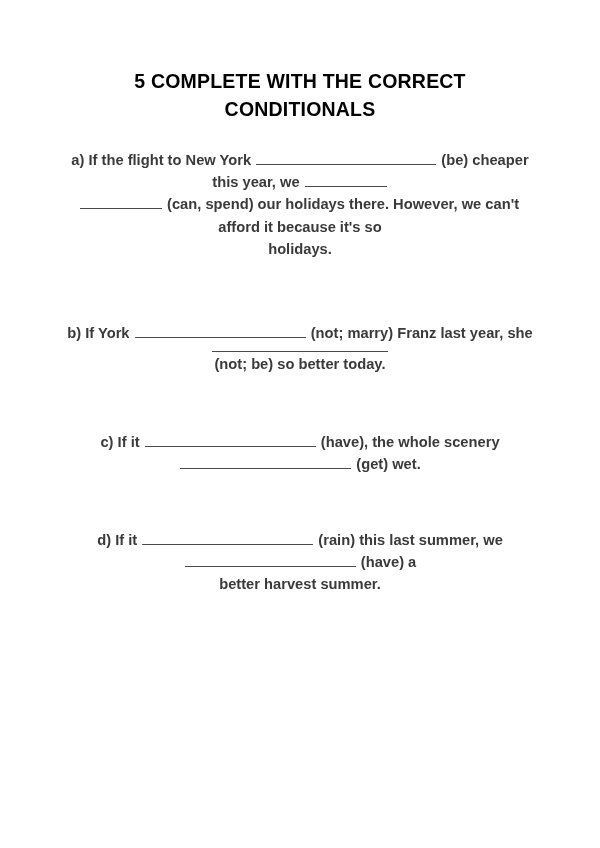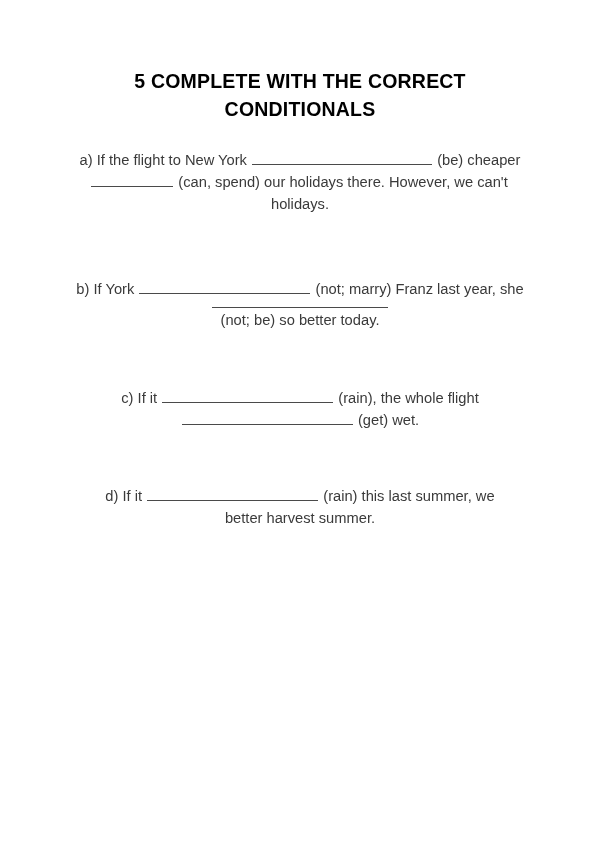--- a/index.html
+++ b/index.html
@@ -42,20 +42,21 @@
   .question {
     text-align: center;
     font-size: 14.7px;
     line-height: 1.5;
     color: #3a3a3a;
   }
 
   .q-line {
     display: block;
     white-space: pre-wrap;
+    font-weight: bold;
   }
 
   .gap-a { height: 62px; }
   .gap-b { height: 56px; }
   .gap-c { height: 54px; }
 
   
   .blank {
     display: inline-block;
     border-bottom: 1.4px solid #4a4a4a;
@@ -82,40 +83,43 @@
 <body>
 
 <div class="page">
 
   <h1 class="worksheet-title">5 COMPLETE WITH THE CORRECT CONDITIONALS</h1>
 
   <div class="questions">
 
     <div class="question">
       <span class="q-line"><span>a) If the flight to New York </span><span class="blank blank-long"></span><span> (be) cheaper</span></span>
+      <span class="q-line"><span>this year, we </span><span class="blank blank-short"></span></span>
       <span class="q-line line-a3"><span class="blank blank-short"></span><span> (can, spend) our holidays there. However, we can't</span></span>
+      <span class="q-line">afford it because it's so</span>
       <span class="q-line">holidays.</span>
     </div>
 
     <div class="gap-a"></div>
 
     <div class="question">
       <span class="q-line"><span>b) If York </span><span class="blank blank-med"></span><span> (not; marry) Franz last year, she</span></span>
       <span class="blank-standalone"></span>
       <span class="q-line">(not; be) so better today.</span>
     </div>
 
     <div class="gap-b"></div>
 
     <div class="question">
-      <span class="q-line"><span>c) If it </span><span class="blank blank-med"></span><span> (rain), the whole flight</span></span>
+      <span class="q-line"><span>c) If it </span><span class="blank blank-med"></span><span> (have), the whole scenery</span></span>
       <span class="q-line"><span class="blank blank-med"></span><span> (get) wet.</span></span>
     </div>
 
     <div class="gap-c"></div>
 
     <div class="question">
       <span class="q-line"><span>d) If it </span><span class="blank blank-med"></span><span> (rain) this last summer, we</span></span>
+      <span class="q-line"><span class="blank blank-med"></span><span> (have) a</span></span>
       <span class="q-line">better harvest summer.</span>
     </div>
 
   </div>
 </div>
 
 </body></html>

